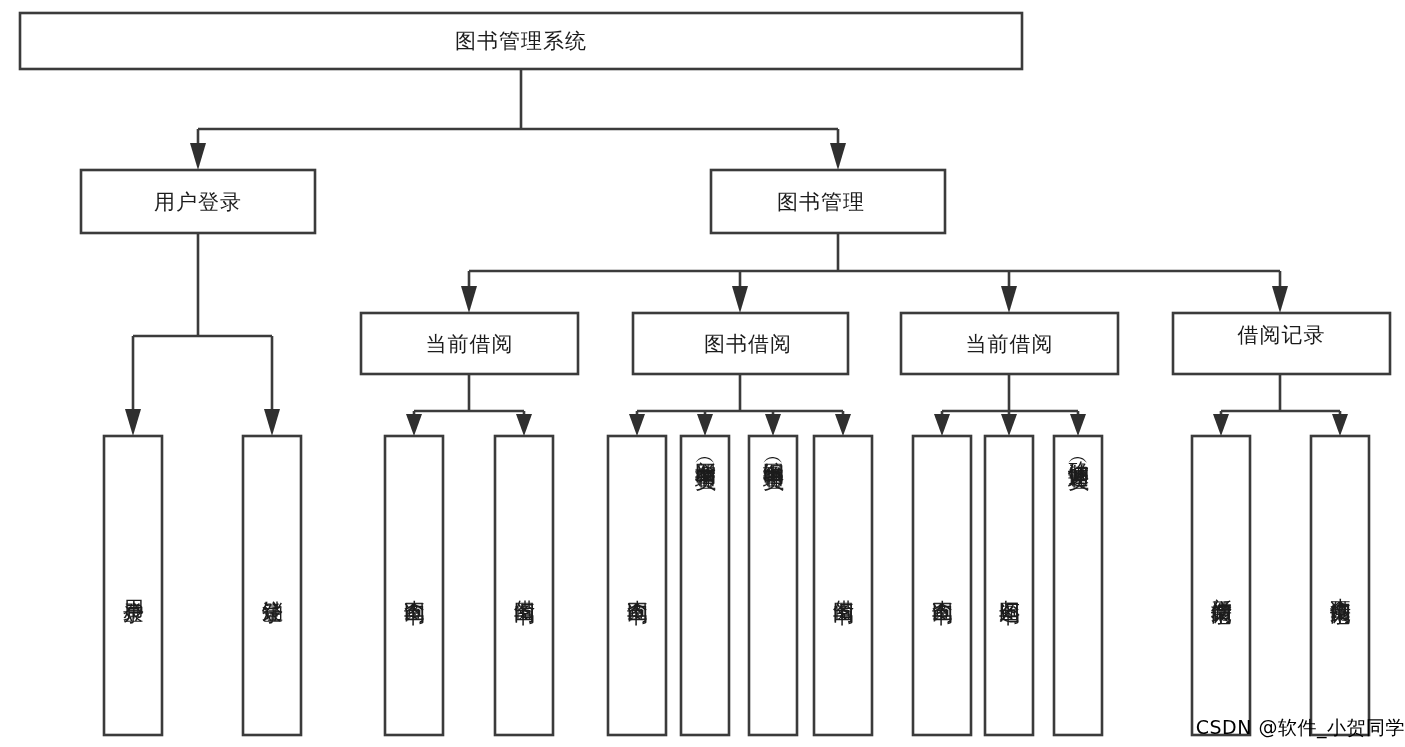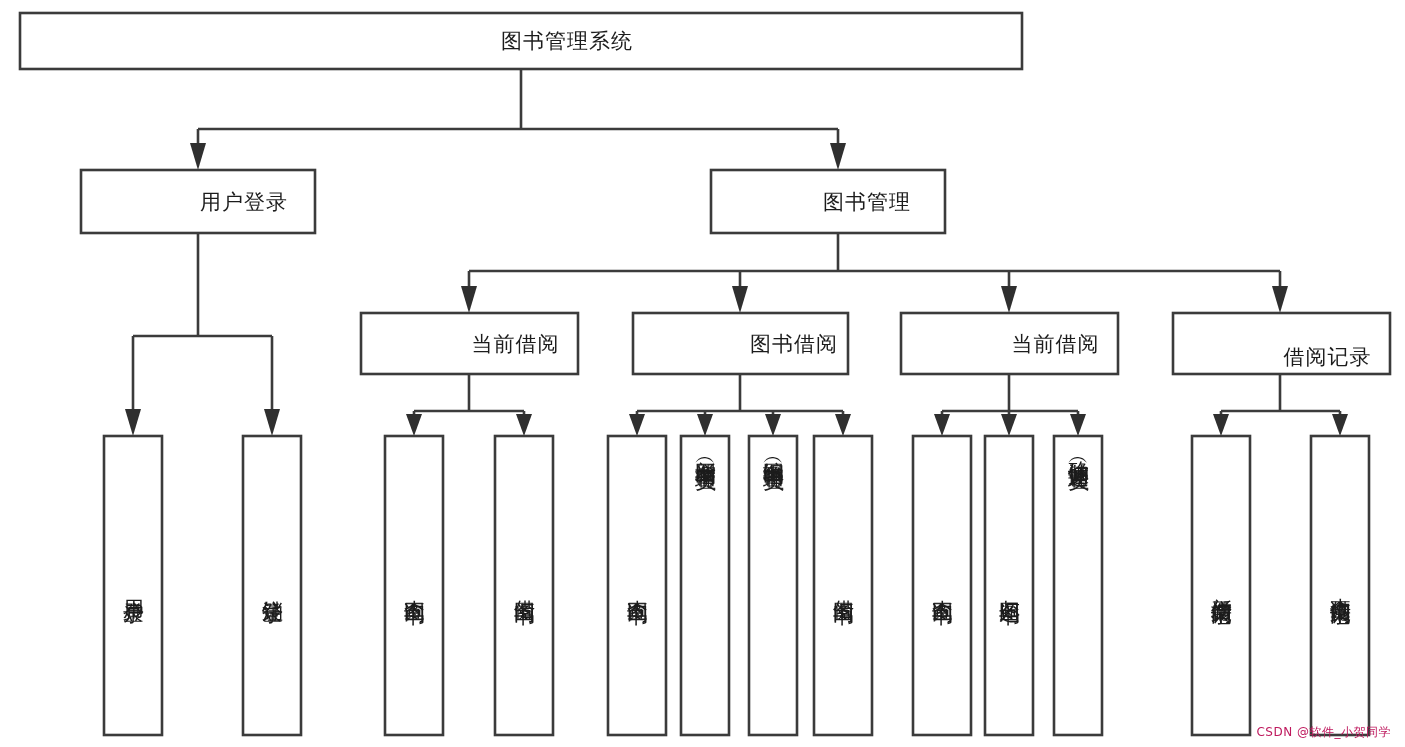--- a/index.html
+++ b/index.html
@@ -61,29 +61,28 @@
     position: absolute;
     display: flex;
     align-items: center;
     justify-content: center;
     font-family: "DejaVu Sans", "Liberation Sans", sans-serif;
     font-size: 21px;
     letter-spacing: 1px;
     color: #1c1c1c;
     white-space: nowrap;
     pointer-events: none;
-    padding-left: 46px;
   }
   #watermark {
     position: absolute;
-    right: 14px;
+    right: 0;
     bottom: 6px;
     font-family: "DejaVu Sans", "Liberation Sans", sans-serif;
-    font-size: 12px;
-    color: #be185d;
+    font-size: 19px;
+    color: #000000;
     letter-spacing: 0.5px;
     white-space: nowrap;
   }
 </style>
 </head>
 <body>
 
 <div id="diagram-root">
 
   <svg id="flowchart" viewBox="0 0 1405 747">
@@ -191,21 +190,21 @@
   </svg>
 
   <div class="hlabel-wrap" style="left:20px; top:13px; width:1002px; height:56px;">图书管理系统</div>
 
   <div class="hlabel-wrap" style="left:81px; top:170px; width:234px; height:63px;">用户登录</div>
   <div class="hlabel-wrap" style="left:711px; top:170px; width:220px; height:63px;">图书管理</div>
 
   <div class="hlabel-wrap" style="left:361px; top:313px; width:217px; height:61px;">当前借阅</div>
   <div class="hlabel-wrap" style="left:633px; top:313px; width:230px; height:61px;">图书借阅</div>
   <div class="hlabel-wrap" style="left:901px; top:313px; width:217px; height:61px;">当前借阅</div>
-  <div class="hlabel-wrap" style="left:1173px; top:326px; width:217px; height:61px;">借阅记录</div>
+  <div class="hlabel-wrap" style="left:1173px; top:304px; width:217px; height:61px;">借阅记录</div>
 
   <div class="vlabel-wrap" style="left:104px; top:436px; width:58px; height:299px;">用户登录</div>
   <div class="vlabel-wrap" style="left:243px; top:436px; width:58px; height:299px;">注销登录</div>
 
   <div class="vlabel-wrap" style="left:385px; top:436px; width:58px; height:299px;">查询图书</div>
   <div class="vlabel-wrap" style="left:495px; top:436px; width:58px; height:299px;">借阅图书</div>
 
   <div class="vlabel-wrap" style="left:608px; top:436px; width:58px; height:299px;">查询图书</div>
   <div class="vlabel-wrap" style="left:681px; top:436px; width:48px; height:299px; justify-content:flex-start; padding-top:8px; box-sizing:border-box;">新增图书（管理员）</div>
   <div class="vlabel-wrap" style="left:749px; top:436px; width:48px; height:299px; justify-content:flex-start; padding-top:8px; box-sizing:border-box;">编辑图书（管理员）</div>

